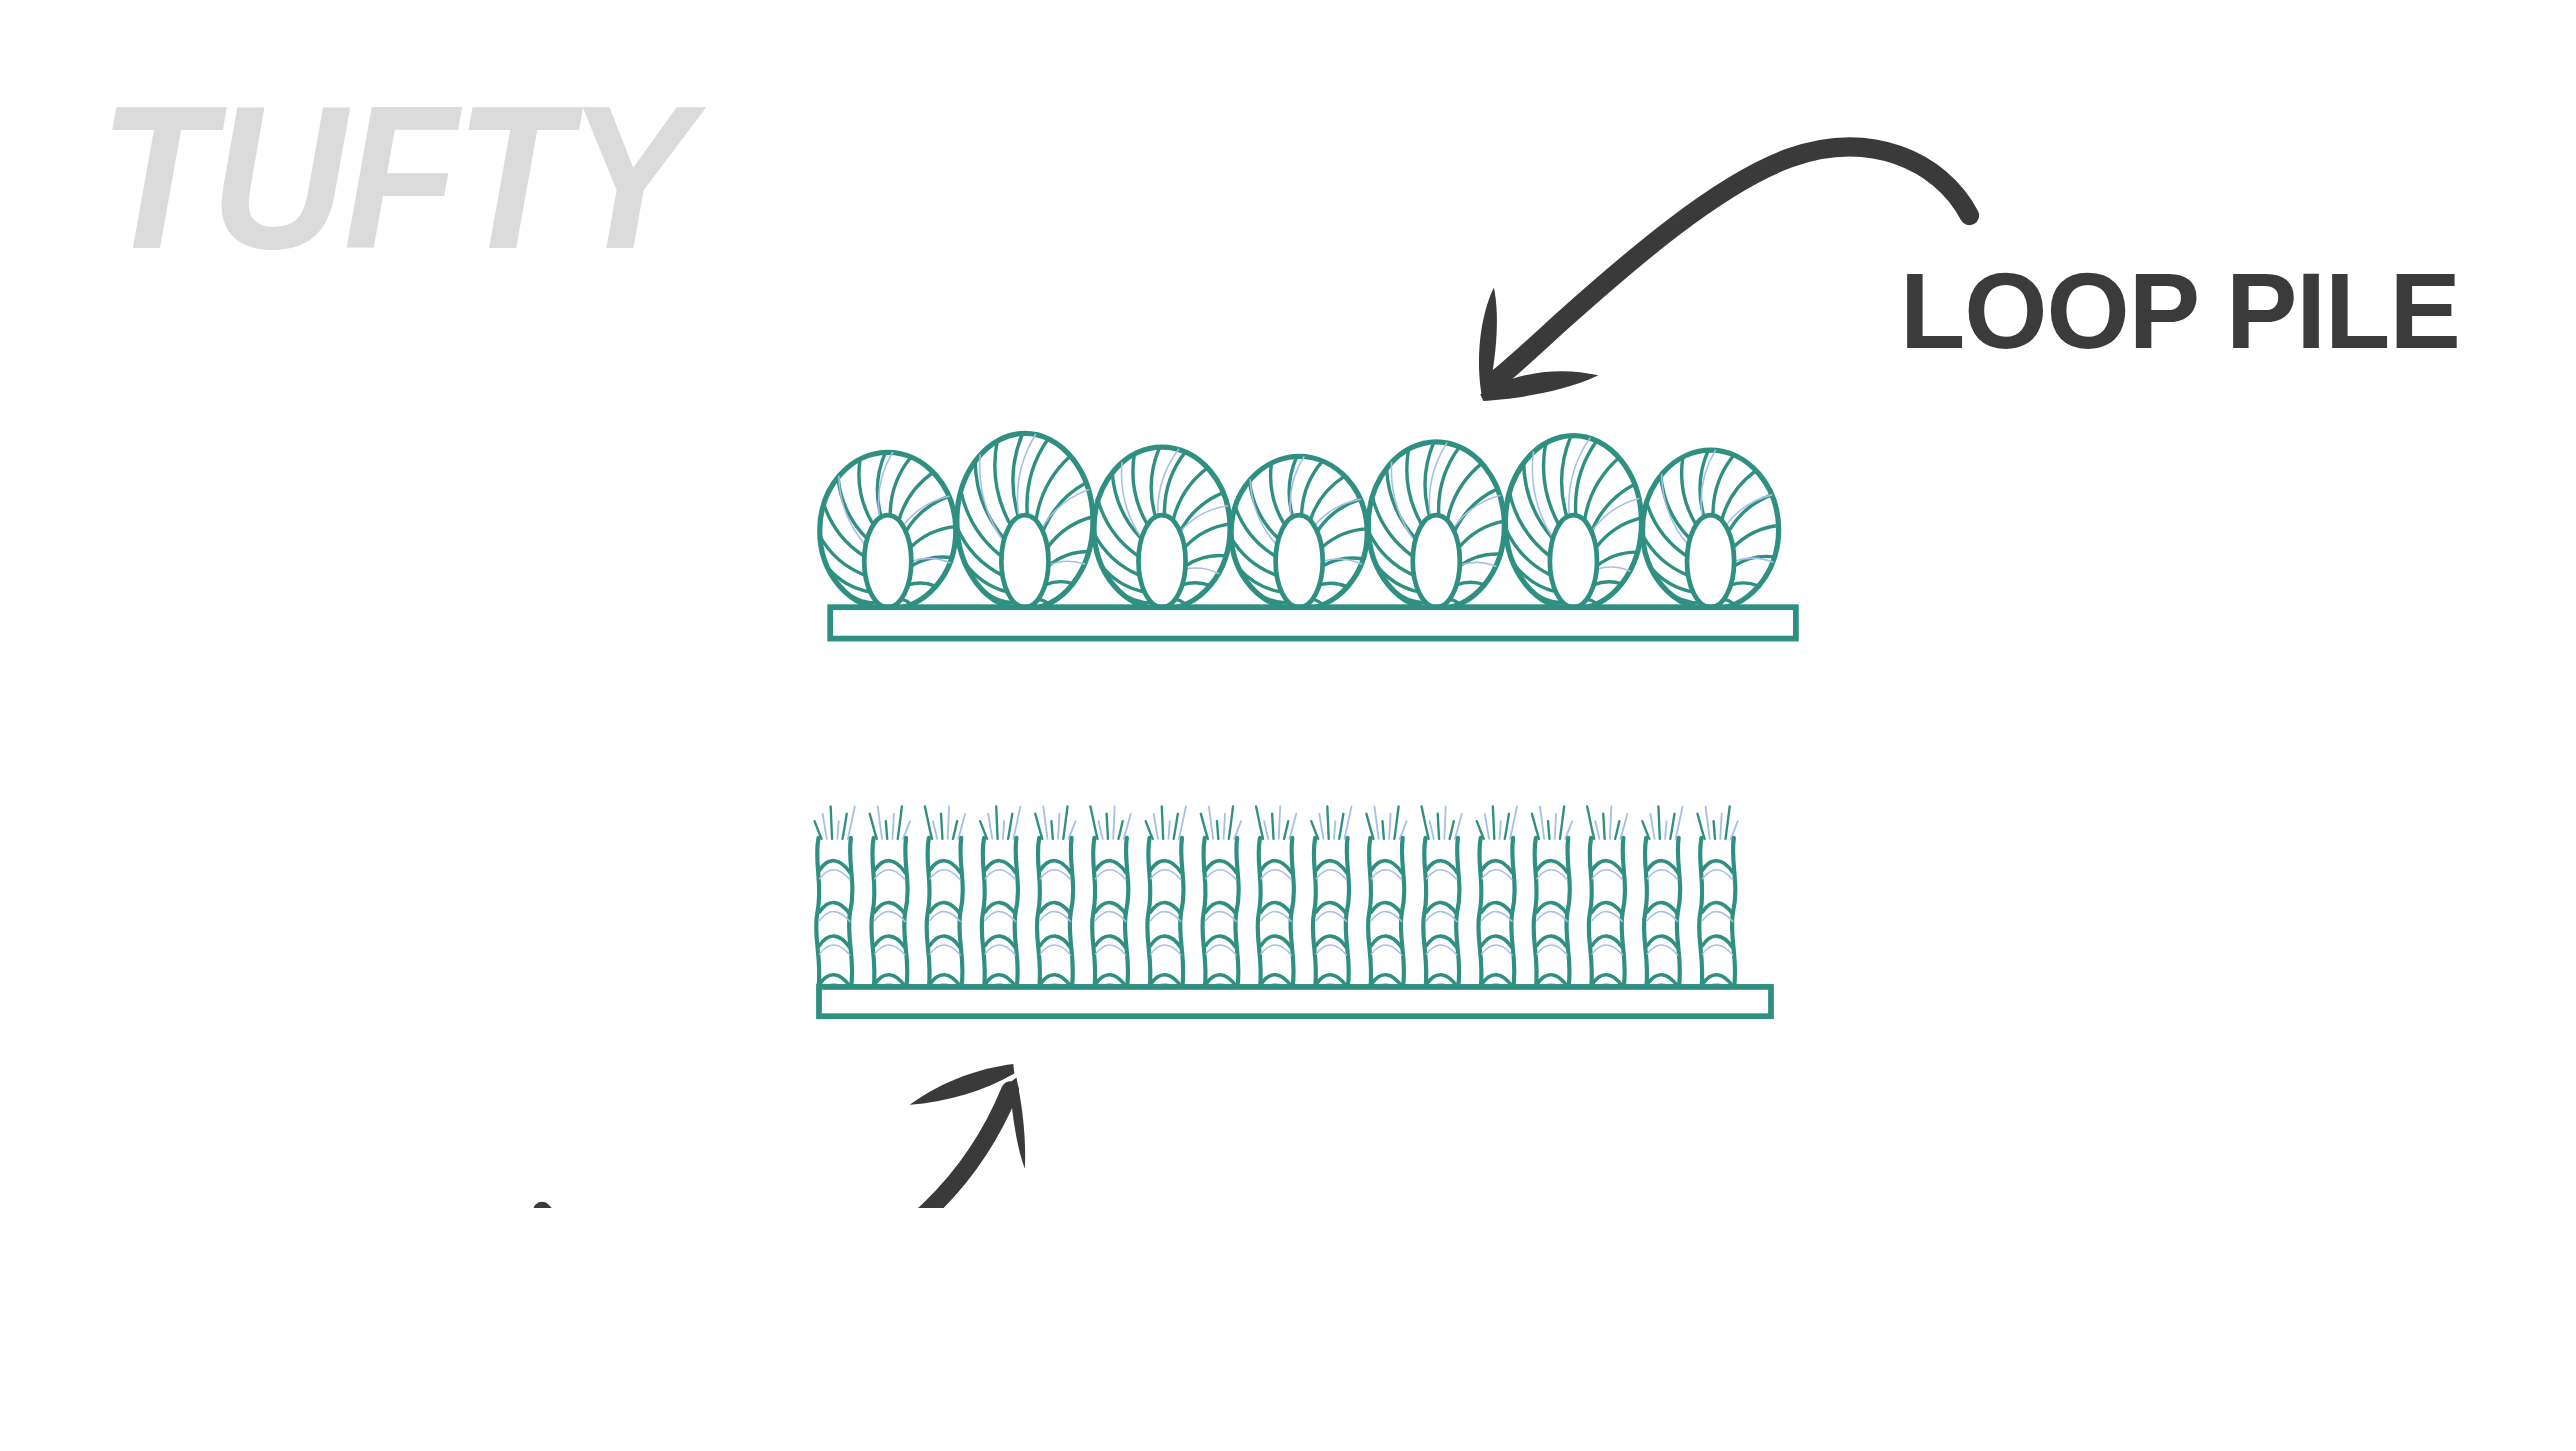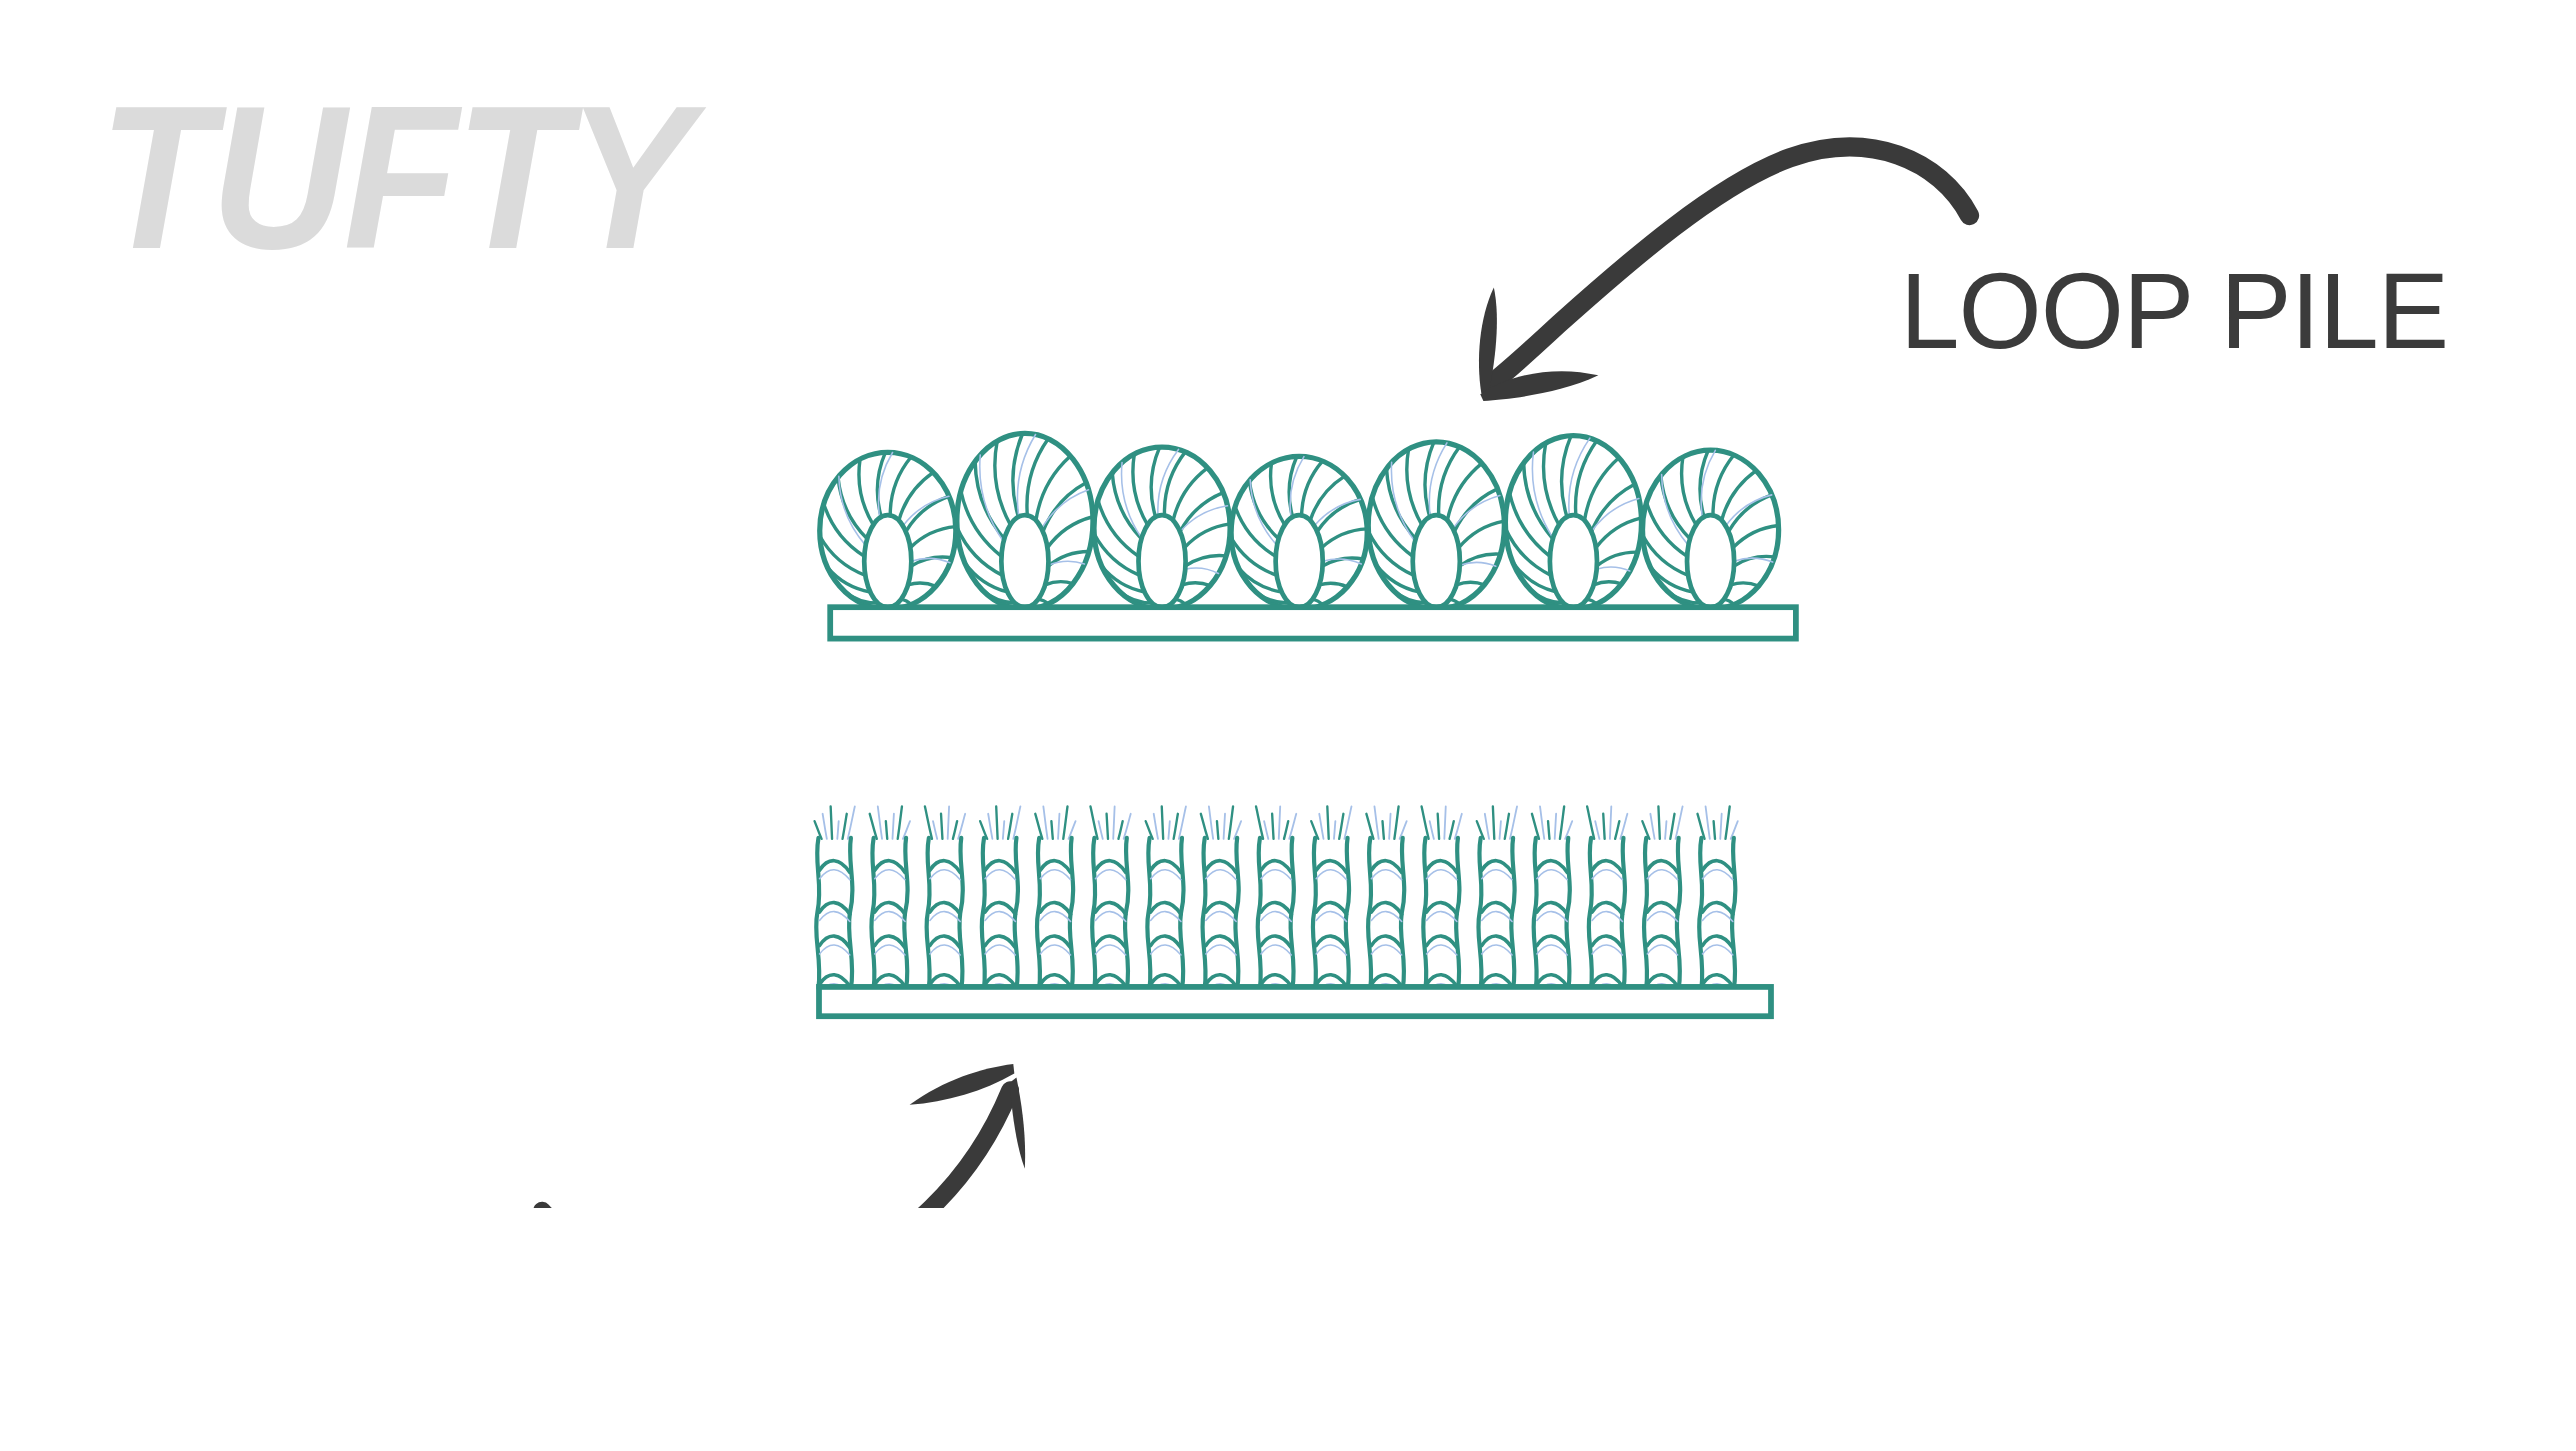--- a/index.html
+++ b/index.html
@@ -20,21 +20,21 @@
   }
   .logo{
     position:absolute;left:99px;top:75px;
     font-size:204px;line-height:1;font-weight:bold;font-style:italic;
     letter-spacing:-3.1px;color:var(--logo);
     transform:scaleX(0.92);transform-origin:0 0;
     white-space:nowrap;
   }
   .label{
     position:absolute;
-    font-size:107px;line-height:1;font-weight:normal;
+    font-size:107px;line-height:1;font-weight:bold;
     letter-spacing:-1px;color:var(--label);
     white-space:nowrap;
   }
   .label.loop{left:1900px;top:258px;}
   .label.cut{left:131px;top:1048px;}
   svg{position:absolute;overflow:visible;}
   #arrow-top{left:1435px;top:136px;}
   #arrow-bottom{left:518px;top:1042px;}
   #loop-svg{left:801px;top:424px;}
   #cut-svg{left:801px;top:796px;}

